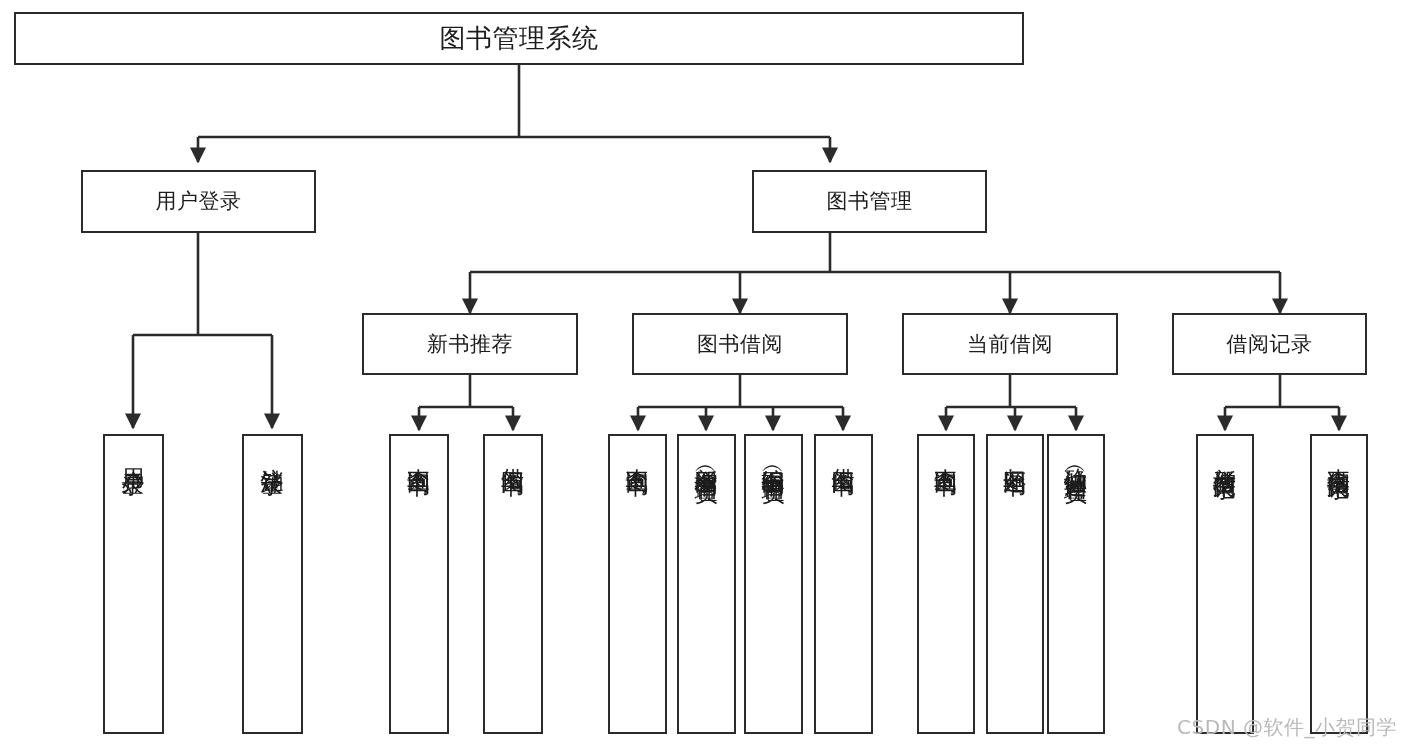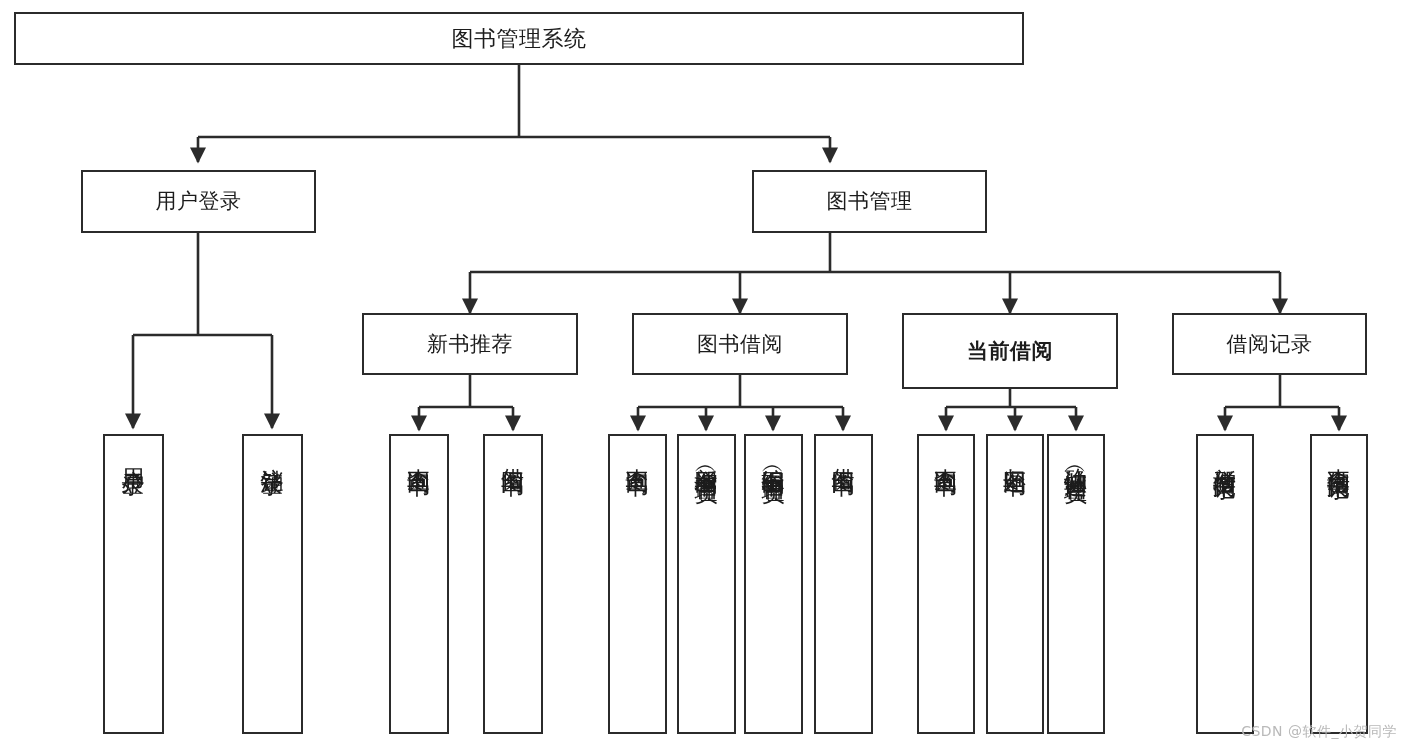--- a/index.html
+++ b/index.html
@@ -31,39 +31,39 @@
     justify-content:center;
     z-index:2;
   }
   .node .label{
     font-size:21px;
     line-height:1.25;
     letter-spacing:0.5px;
     color:#1c1c1c;
     white-space:nowrap;
   }
-  .node.root .label{font-size:22px;}
+  .node.root .label{font-size:26px;}
   .node.vertical{
     align-items:flex-start;
     padding-top:14px;
   }
   .node.vertical .label{
     writing-mode:vertical-rl;
     text-orientation:upright;
     font-size:23px;
     line-height:1.22;
     letter-spacing:2px;
     white-space:nowrap;
     text-align:left;
   }
   .watermark{
     position:absolute;
     right:8px;
     bottom:6px;
-    font-size:14px;
+    font-size:20px;
     color:#b9b9b9;
     letter-spacing:0.5px;
     z-index:5;
     white-space:nowrap;
   }
 </style>
 </head>
 <body>
 
 <div id="canvas">
@@ -128,21 +128,21 @@
   <div class="node" style="left:752px;top:170px;width:235px;height:63px;">
     <span class="label">图书管理</span>
   </div>
 
   <div class="node" style="left:632px;top:313px;width:216px;height:62px;">
     <span class="label">图书借阅</span>
   </div>
   <div class="node" style="left:362px;top:313px;width:216px;height:62px;">
     <span class="label">新书推荐</span>
   </div>
-  <div class="node" style="left:902px;top:313px;width:216px;height:76px;font-weight:bold;">
+  <div class="node" style="left:902px;top:313px;width:216px;height:62px;">
     <span class="label">当前借阅</span>
   </div>
   <div class="node" style="left:1172px;top:313px;width:195px;height:62px;">
     <span class="label">借阅记录</span>
   </div>
 
   <div class="node vertical" style="left:103px;top:434px;width:61px;height:300px;">
     <span class="label">用户登录</span>
   </div>
   <div class="node vertical" style="left:242px;top:434px;width:61px;height:300px;">

